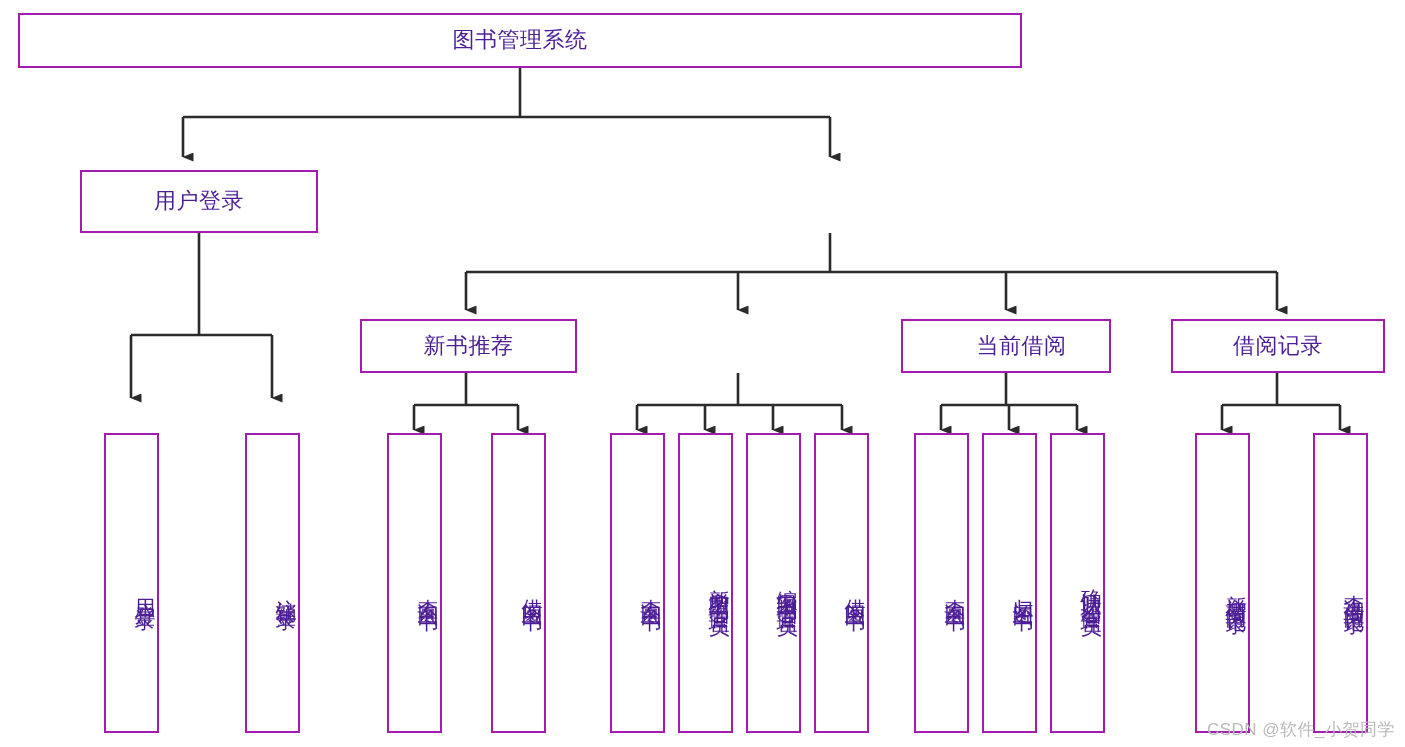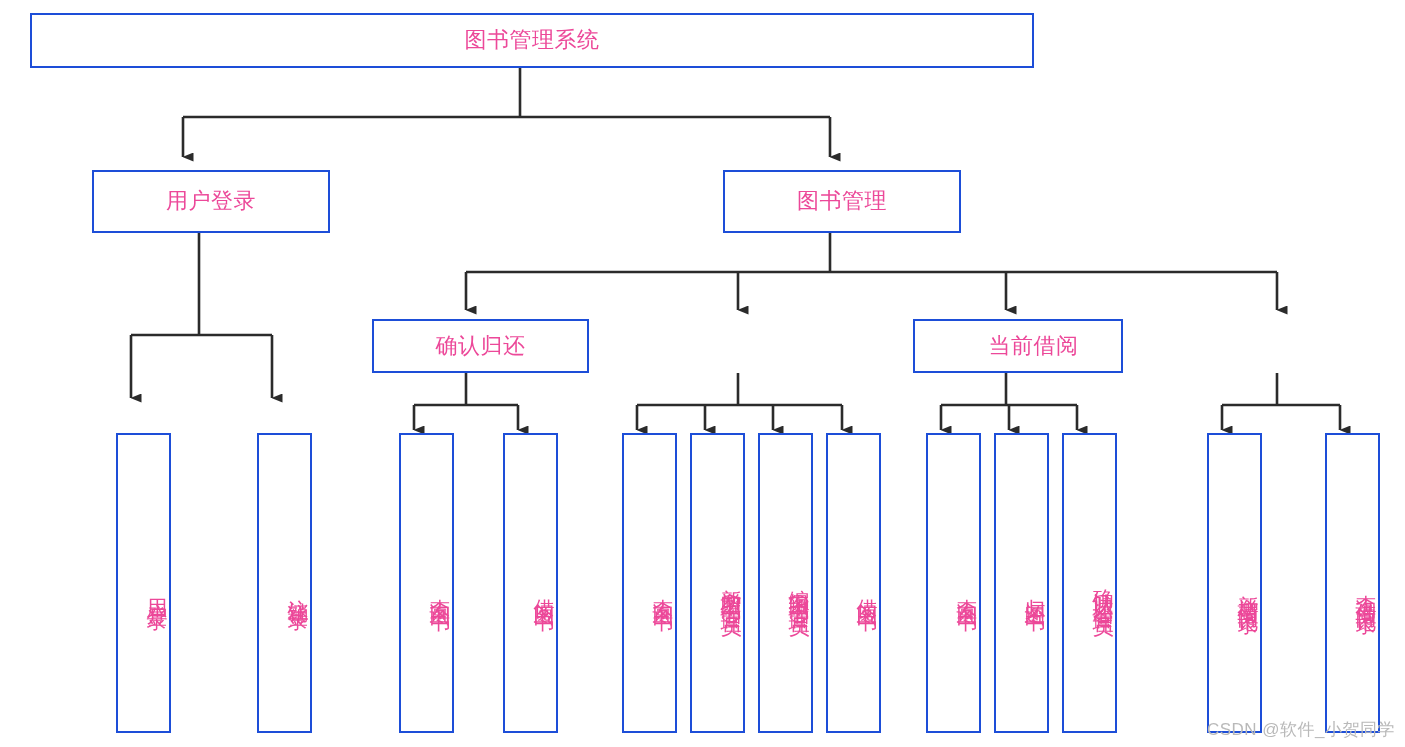--- a/index.html
+++ b/index.html
@@ -20,27 +20,26 @@
   #diagram-svg {
     position: absolute;
     left: 0;
     top: 0;
     width: 1405px;
     height: 747px;
   }
   .node-box {
     position: absolute;
     box-sizing: border-box;
-    border: 2px solid #1d4ed8;
+    border: 2px solid #a21caf;
     background: #ffffff;
     display: flex;
     align-items: center;
     justify-content: center;
-    color: #ec4899;
-    margin-left: 12px;
+    color: #4c1d95;
   }
   .node-box.horizontal {
     font-size: 22px;
     letter-spacing: 0.5px;
     line-height: 1.2;
   }
   .node-box.vertical {
     writing-mode: vertical-rl;
     text-orientation: upright;
     font-size: 21px;
@@ -121,29 +120,29 @@
     </g>
   </svg>
 
   <div class="node-box horizontal" style="left:18px; top:13px; width:1004px; height:55px;">
     <span class="node-label">图书管理系统</span>
   </div>
 
   <div class="node-box horizontal" style="left:80px; top:170px; width:238px; height:63px;">
     <span class="node-label">用户登录</span>
   </div>
-  <div class="node-box horizontal" style="left:711px; top:170px; width:238px; height:63px;">
-    <span class="node-label">图书管理</span>
-  </div>
 
   <div class="node-box horizontal" style="left:360px; top:319px; width:217px; height:54px;">
-    <span class="node-label">确认归还</span>
+    <span class="node-label">新书推荐</span>
   </div>
   <div class="node-box horizontal" style="left:901px; top:319px; width:210px; height:54px;padding-left:31px;">
     <span class="node-label">当前借阅</span>
+  </div>
+  <div class="node-box horizontal" style="left:1171px; top:319px; width:214px; height:54px;">
+    <span class="node-label">借阅记录</span>
   </div>
 
   <div class="node-box vertical" style="left:104px; top:433px; width:55px; height:300px;">
     <span class="node-label">用户登录</span>
   </div>
   <div class="node-box vertical" style="left:245px; top:433px; width:55px; height:300px;">
     <span class="node-label">注销登录</span>
   </div>
 
   <div class="node-box vertical" style="left:387px; top:433px; width:55px; height:300px;">

